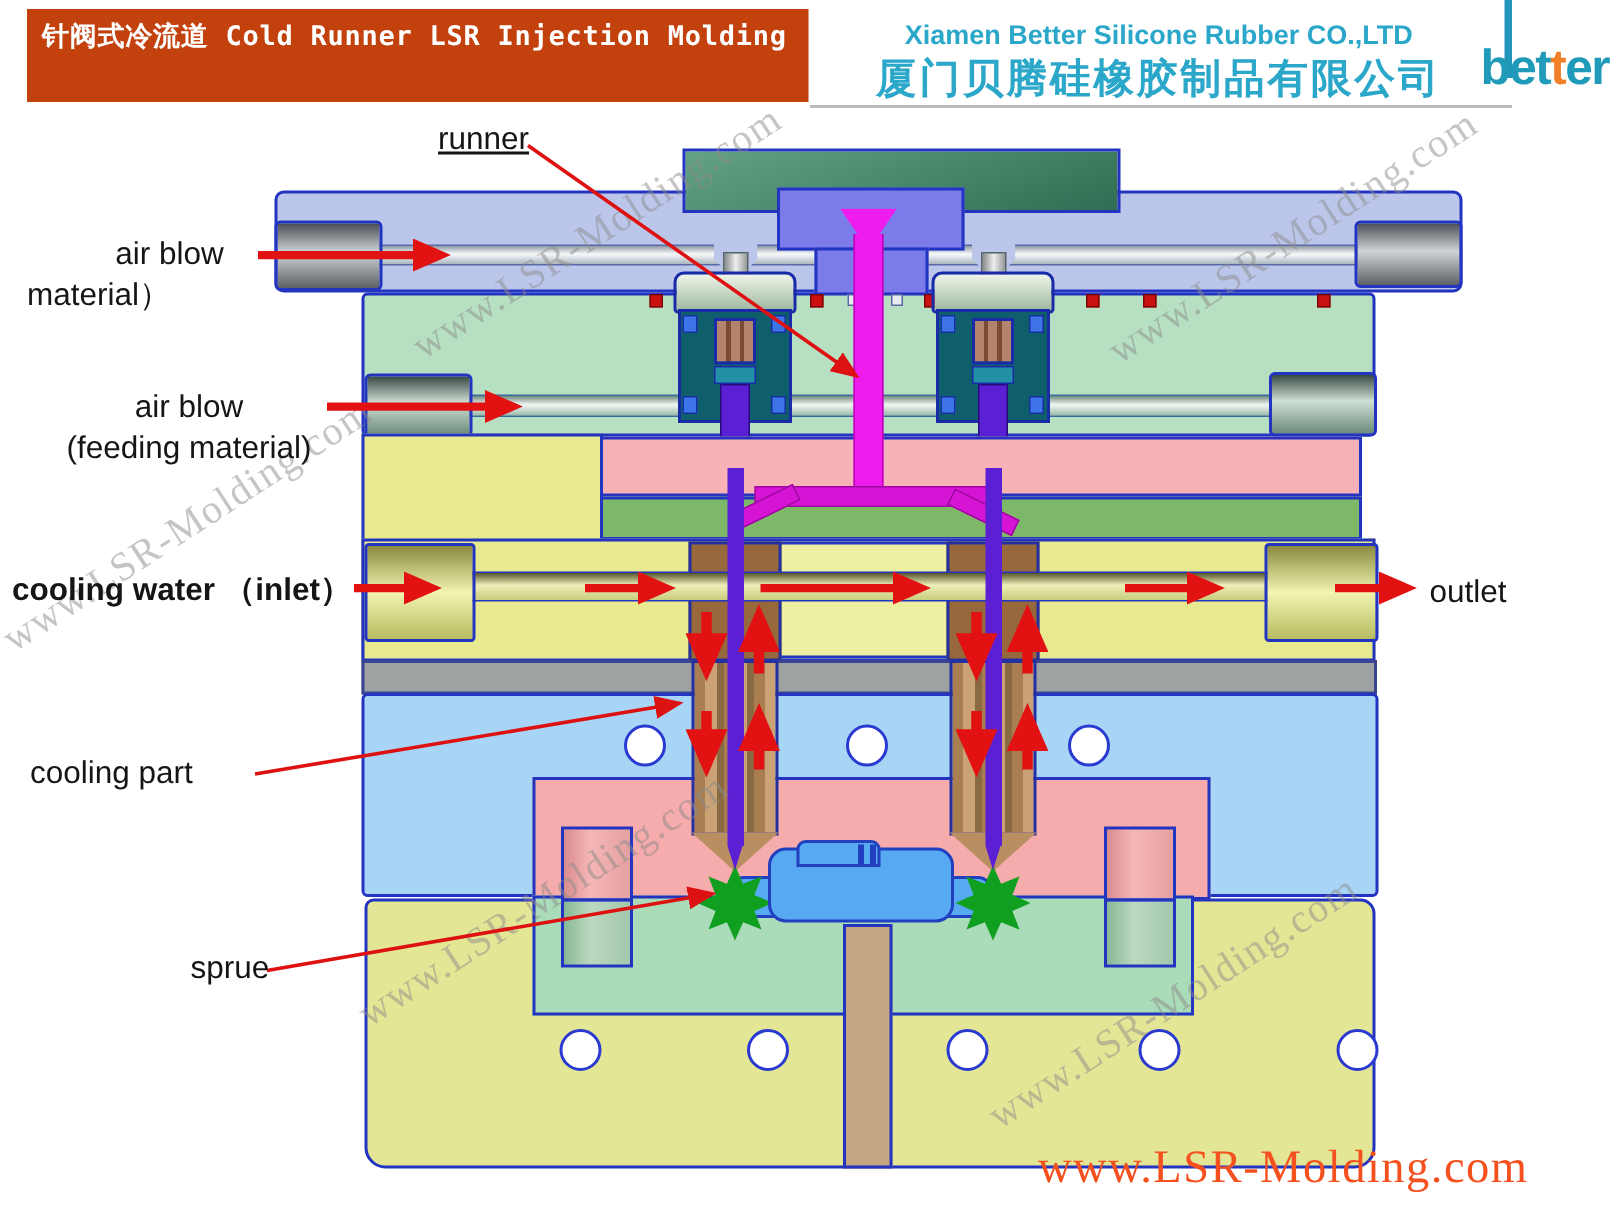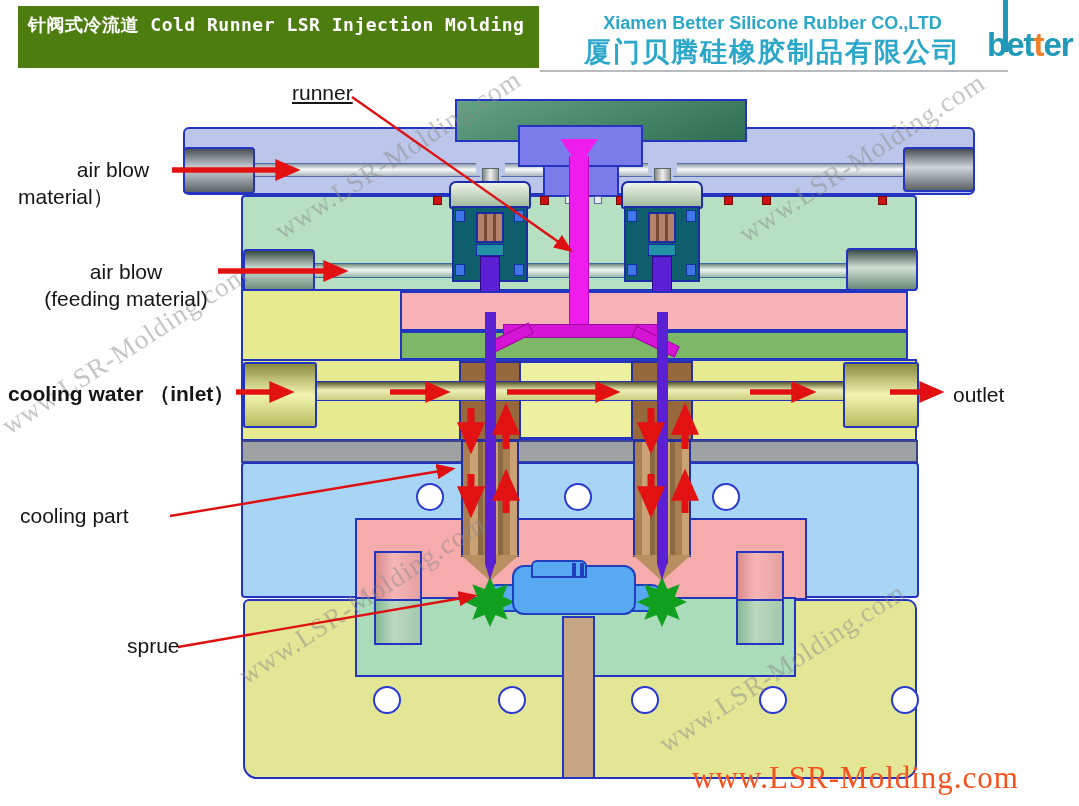--- a/index.html
+++ b/index.html
@@ -1,20 +1,20 @@
 <!DOCTYPE html>
 <html><head>
 <meta charset="utf-8">
 <style>
   html,body{margin:0;padding:0;background:#fff;}
   #page{position:relative;width:1079px;height:806px;background:#fff;overflow:hidden;
         font-family:"Liberation Sans",sans-serif;}
   .abs{position:absolute;box-sizing:border-box;}
   
-  #title-box{left:18px;top:6px;width:521px;height:62px;background:#4d7c0f;color:#fff;
+  #title-box{left:18px;top:6px;width:521px;height:62px;background:#c2410c;color:#fff;
     font-family:"DejaVu Sans Mono",monospace;font-weight:bold;font-size:18px;
     line-height:27px;padding:5px 10px;letter-spacing:.5px;}
   #company{left:545px;top:10px;width:455px;text-align:center;color:#2ba7ca;}
   #company-cn{font-family:"DejaVu Serif",serif;font-weight:bold;font-size:27px;letter-spacing:2px;}
   #company-en{font-family:"Liberation Sans",sans-serif;font-weight:bold;font-size:18px;margin-top:3px;}
   #header-divider{left:540px;top:70px;width:468px;height:2px;background:#b9bcbf;}
   #logo-bar{left:1003px;top:0px;width:5px;height:52px;background:#2196ba;}
   #logo-text{left:987px;top:26px;font-size:33px;font-weight:bold;letter-spacing:-1px;color:#1f9ab8;}
   .logo-orange{color:#f07f28;}
   

